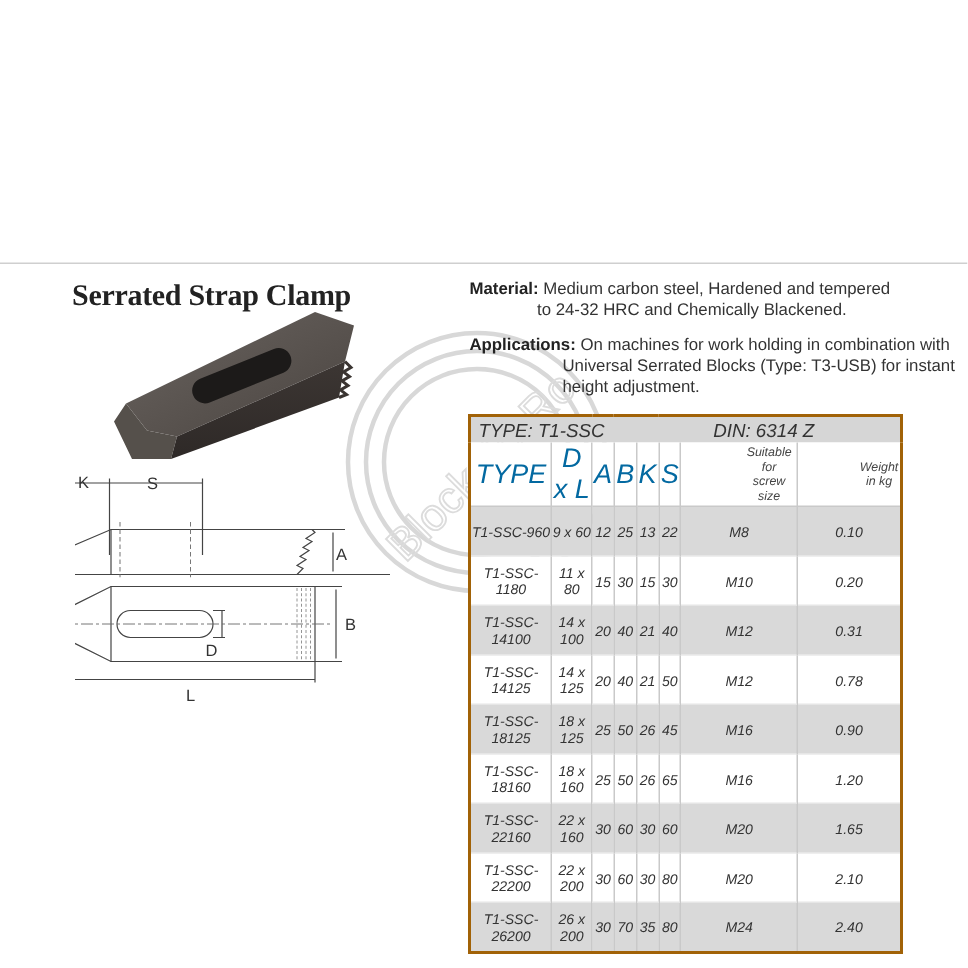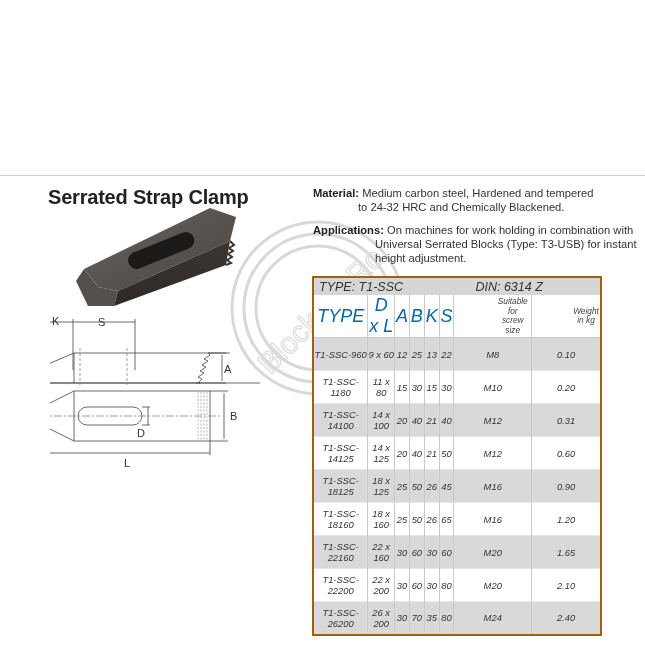--- a/index.html
+++ b/index.html
@@ -8,21 +8,21 @@
     font-family: "Liberation Sans", sans-serif; color: #333;
   }
   .divider {
     position: absolute; left: 0; top: 175px; width: 645px; height: 1px; background: #cfcfcf;
   }
   .watermark {
     position: absolute; left: 228px; top: 218px; width: 180px; height: 180px; pointer-events: none;
   }
   .title {
     position: absolute; left: 48px; top: 186px;
-    font-family: Liberation Sans, sans-serif; font-weight: bold; font-size: 20px; color: #222;
+    font-family: Liberation Serif, serif; font-weight: bold; font-size: 20px; color: #222;
     letter-spacing: -0.2px;
   }
   .photo { position: absolute; left: 40px; top: 203px; width: 230px; height: 105px; }
   .drawing-side { position: absolute; left: 50px; top: 305px; width: 210px; height: 80px; }
   .drawing-top { position: absolute; left: 50px; top: 385px; width: 210px; height: 90px; }
 
   .spec { position: absolute; left: 313px; font-size: 11.2px; color: #333; line-height: 14px; }
   .spec b { color: #222; text-align: right; }
   .spec .indent { display: block; }
   #material { top: 186px; }
@@ -221,21 +221,21 @@
       <td>0.31</td>
     </tr>
     <tr>
       <td>T1-SSC-14125</td>
       <td>14 x 125</td>
       <td>20</td>
       <td>40</td>
       <td>21</td>
       <td>50</td>
       <td>M12</td>
-      <td>0.60</td>
+      <td>0.78</td>
     </tr>
     <tr>
       <td>T1-SSC-18125</td>
       <td>18 x 125</td>
       <td>25</td>
       <td>50</td>
       <td>26</td>
       <td>45</td>
       <td>M16</td>
       <td>0.90</td>

